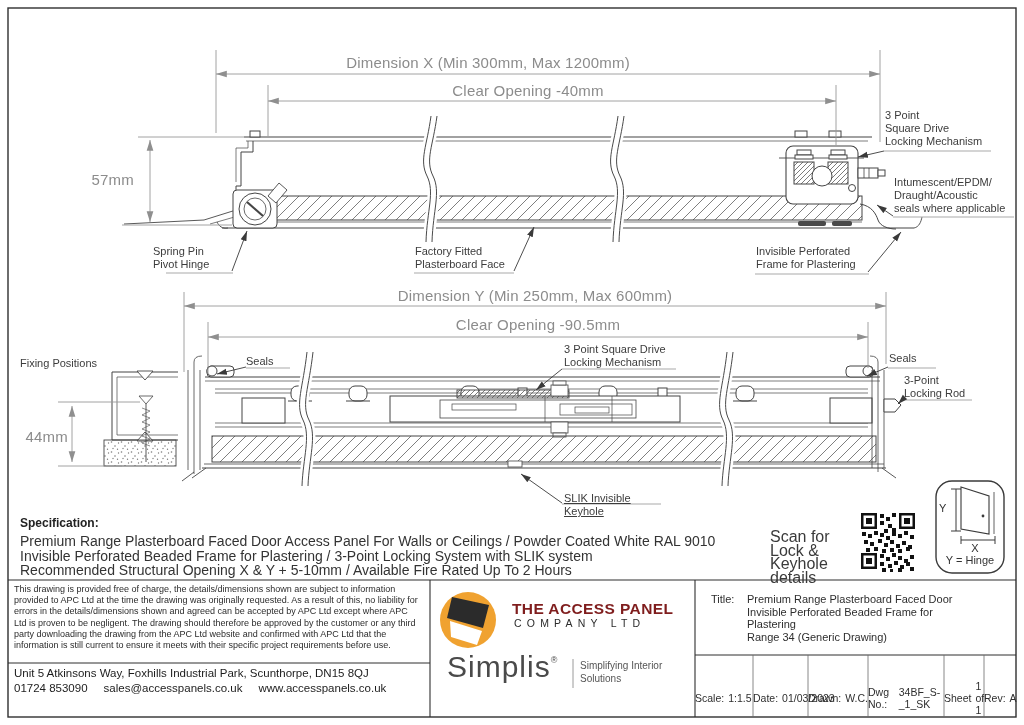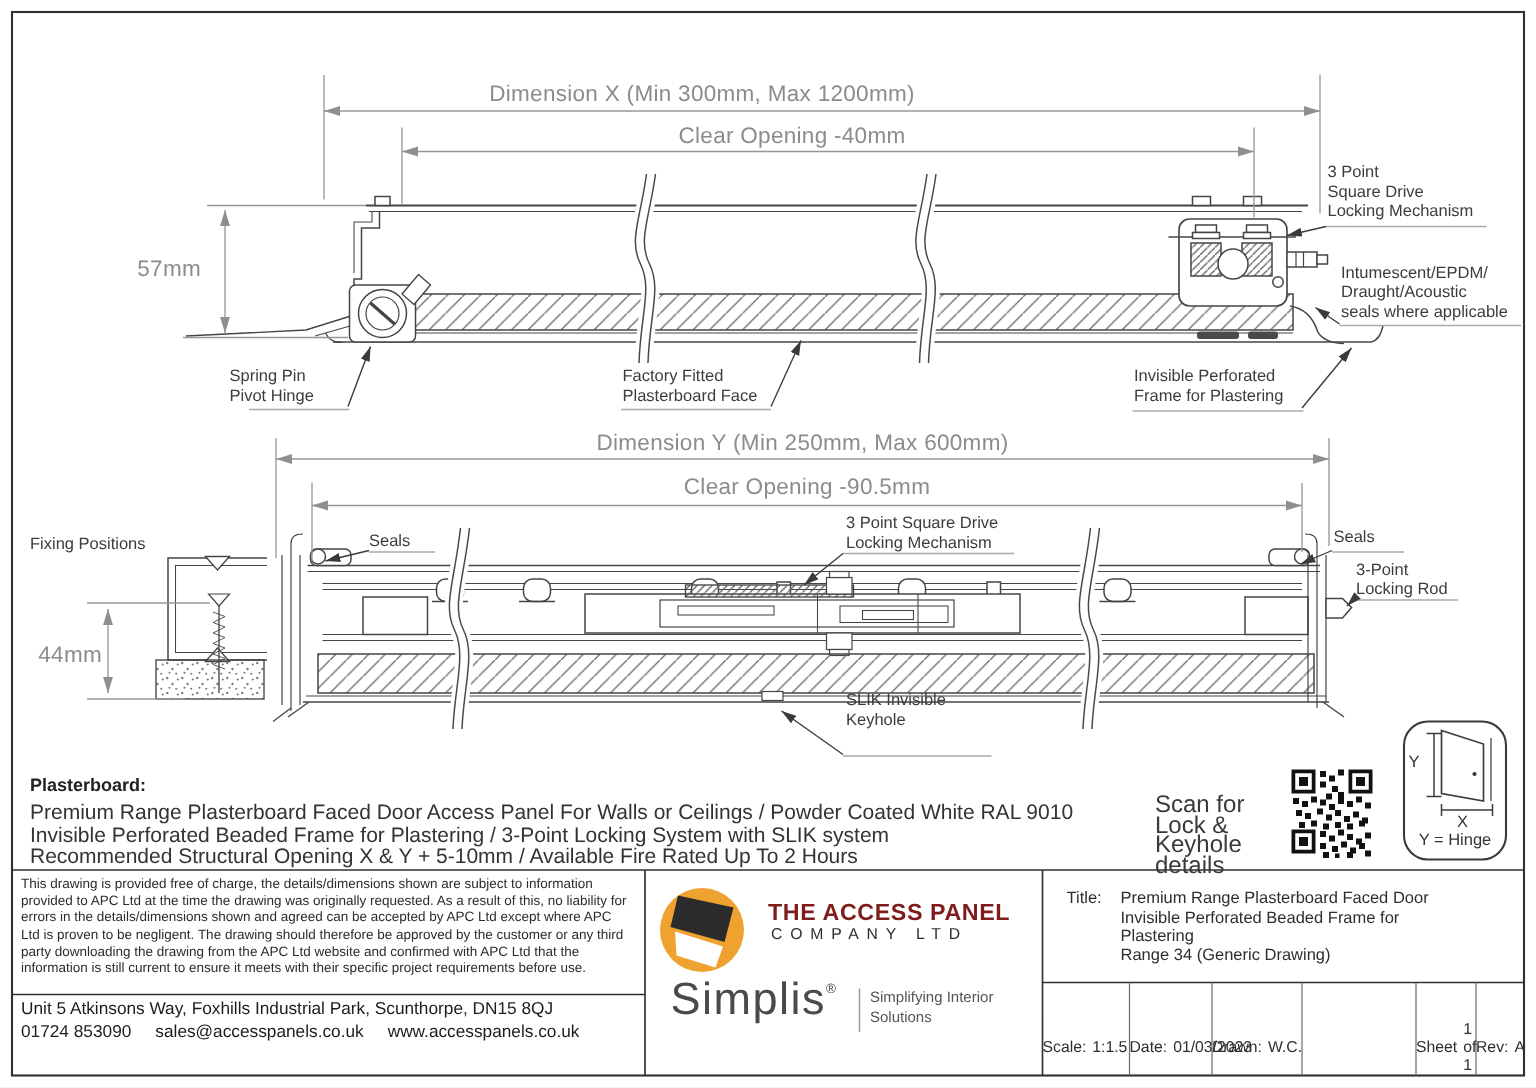--- a/index.html
+++ b/index.html
@@ -325,21 +325,21 @@
   </g>
 
   <g>
     <circle cx="468" cy="620" r="28" fill="#F0A230"></circle>
     <path d="M452,597 L489,605 L483,628 L447,618 z" fill="#2b2b2b"></path>
     <path d="M450,621 L482,631 L477,645 L451,637 z" fill="#ffffff"></path>
   </g>
   <path d="M573,659 V688" stroke="#9a9a9a" stroke-width="1"></path>
 </svg>
 
-<div class="abs dim ctr" style="left:200px;top:54px;width:536px;">Dimension X (Min 300mm, Max 1200mm)</div>
+<div class="abs dim ctr" style="left:220px;top:54px;width:536px;">Dimension X (Min 300mm, Max 1200mm)</div>
 <div class="abs dim ctr" style="left:268px;top:82px;width:520px;">Clear Opening -40mm</div>
 <div class="abs dim rt" style="left:78px;top:171px;width:56px;">57mm</div>
 <div class="abs lbl" style="left:885px;top:109px;">3 Point
 Square Drive
 Locking Mechanism</div>
 <div class="abs lbl" style="left:894px;top:176px;">Intumescent/EPDM/
 Draught/Acoustic
 seals where applicable</div>
 <div class="abs lbl" style="left:153px;top:245px;">Spring Pin
 Pivot Hinge</div>
@@ -351,25 +351,25 @@
 <div class="abs dim ctr" style="left:184px;top:287px;width:702px;">Dimension Y (Min 250mm, Max 600mm)</div>
 <div class="abs dim ctr" style="left:208px;top:316px;width:660px;">Clear Opening -90.5mm</div>
 <div class="abs dim rt" style="left:8px;top:428px;width:60px;">44mm</div>
 <div class="abs lbl" style="left:20px;top:357px;">Fixing Positions</div>
 <div class="abs lbl" style="left:246px;top:355px;">Seals</div>
 <div class="abs lbl" style="left:564px;top:343px;">3 Point Square Drive
 Locking Mechanism</div>
 <div class="abs lbl" style="left:889px;top:352px;">Seals</div>
 <div class="abs lbl" style="left:904px;top:374px;">3-Point
 Locking Rod</div>
-<div class="abs lbl" style="left:564px;top:461px;">SLIK Invisible
+<div class="abs lbl" style="left:564px;top:492px;text-decoration:underline;">SLIK Invisible
 Keyhole</div>
 
 <div class="abs" style="left:20px;top:516px;width:700px;">
-  <div class="spec-h">Plasterboard:</div>
+  <div class="spec-h">Specification:</div>
   <div class="spec-l">Premium Range Plasterboard Faced Door Access Panel For Walls or Ceilings / Powder Coated White RAL 9010</div>
   <div class="spec-l">Invisible Perforated Beaded Frame for Plastering / 3-Point Locking System with SLIK system</div>
   <div class="spec-l">Recommended Structural Opening X &amp; Y + 5-10mm / Available Fire Rated Up To 2 Hours</div>
 </div>
 
 <div class="abs scan" style="left:770px;top:530px;width:88px;">Scan for Lock &amp;
 Keyhole details</div>
 <div class="abs door-t" style="left:939px;top:502px;">Y</div>
 <div class="abs door-t ctr" style="left:967px;top:542px;width:16px;">X</div>
 <div class="abs door-t ctr" style="left:936px;top:554px;width:68px;">Y = Hinge</div>
@@ -401,20 +401,24 @@
   <div>1:1.5</div>
 </div>
 <div class="fcell" style="left:753px;width:55px;">
   <div>Date:</div>
   <div>01/03/2023</div>
 </div>
 <div class="fcell" style="left:808px;width:40px;text-align:center;">
   <div>Drawn:</div>
   <div>W.C.</div>
 </div>
+<div class="fcell" style="left:868px;width:76px;">
+  <div>Dwg No.:</div>
+  <div>34BF_S-_1_SK</div>
+</div>
 <div class="fcell" style="left:944px;width:40px;">
   <div>Sheet</div>
   <div>1 of 1</div>
 </div>
 <div class="fcell" style="left:984px;width:40px;">
   <div>Rev:</div>
   <div>A</div>
 </div>
 
 </div>

